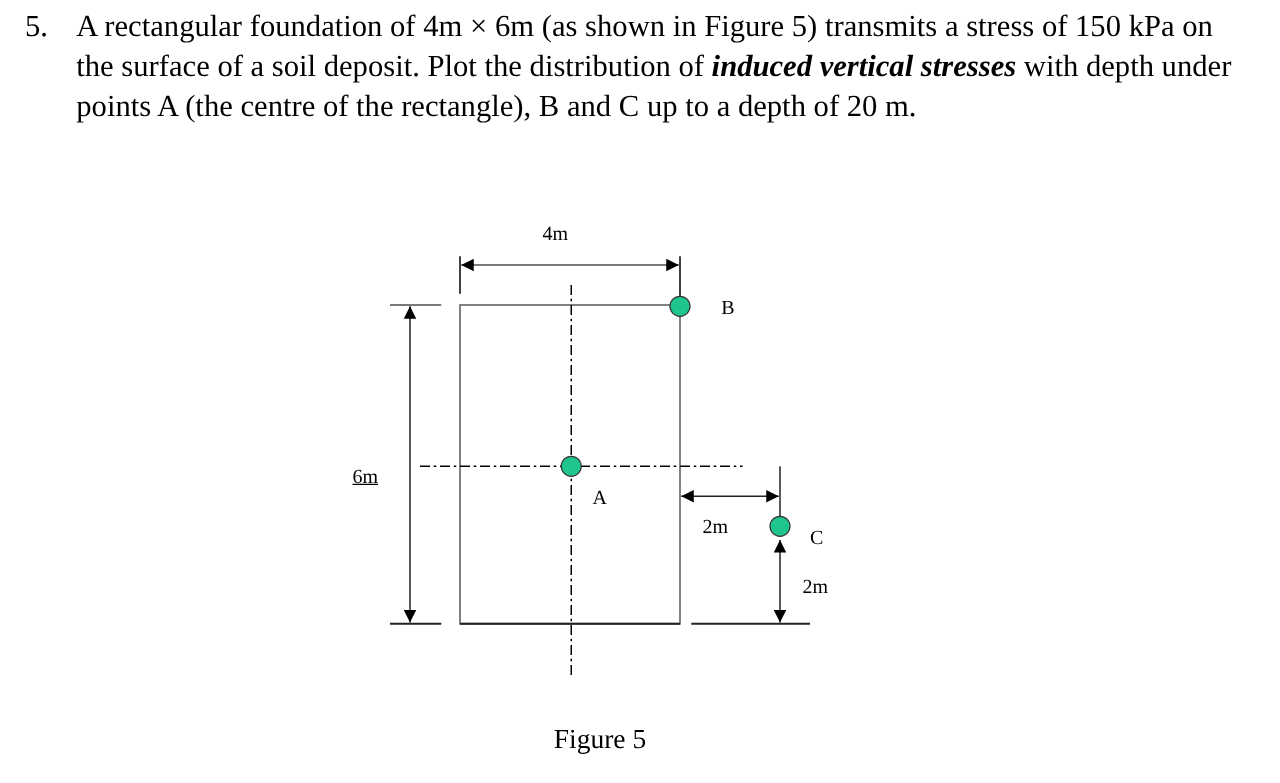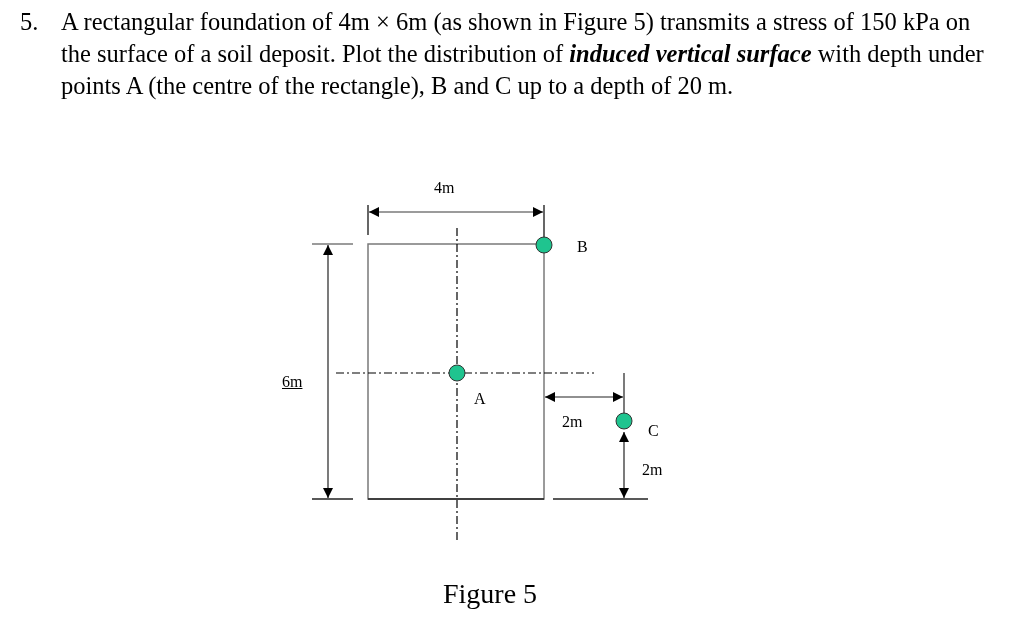--- a/index.html
+++ b/index.html
@@ -5,28 +5,28 @@
   html, body { margin: 0; padding: 0; background: #ffffff; }
   body { width: 1024px; height: 626px; position: relative; overflow: hidden;
          font-family: "Liberation Serif", serif; color: #000; }
   .question { position: absolute; left: 20px; top: 6px; width: 990px;
               font-size: 24.5px; line-height: 32px; }
   .qnum { position: absolute; left: 0; top: 0; }
   .qtext { position: absolute; left: 41px; top: 0; width: 945px; }
   .qtext em { font-weight: bold; font-style: italic; }
   .fig { position: absolute; left: 0; top: 0; }
   .lbl { position: absolute; font-size: 16px; line-height: 24px; white-space: nowrap; }
-  .caption { position: absolute; left: 443px; top: 578px; font-size: 28px; }
+  .caption { position: absolute; left: 443px; top: 578px; font-size: 22px; }
 </style>
 </head>
 <body>
 
 <div class="question">
   <span class="qnum">5.</span>
-  <div class="qtext"><span>A rectangular foundation of 4m × 6m (as shown in Figure 5) transmits a stress of 150 kPa on the surface of a soil deposit. Plot the distribution of </span><em>induced vertical surface</em><span> with depth under points A (the centre of the rectangle), B and C up to a depth of 20 m.</span></div>
+  <div class="qtext"><span>A rectangular foundation of 4m × 6m (as shown in Figure 5) transmits a stress of 150 kPa on the surface of a soil deposit. Plot the distribution of </span><em>induced vertical stresses</em><span> with depth under points A (the centre of the rectangle), B and C up to a depth of 20 m.</span></div>
 </div>
 
 <svg class="fig" width="1024" height="626">
   <defs>
     <marker id="ah" viewBox="0 0 10 10" refX="10" refY="5" markerWidth="10" markerHeight="10" orient="auto-start-reverse" markerUnits="userSpaceOnUse">
       <path d="M0,0 L10,5 L0,10 z" fill="#000"></path>
     </marker>
   </defs>
 
   <rect x="368" y="244" width="176" height="255" fill="none" stroke="#7a7a7a" stroke-width="1.5"></rect>

